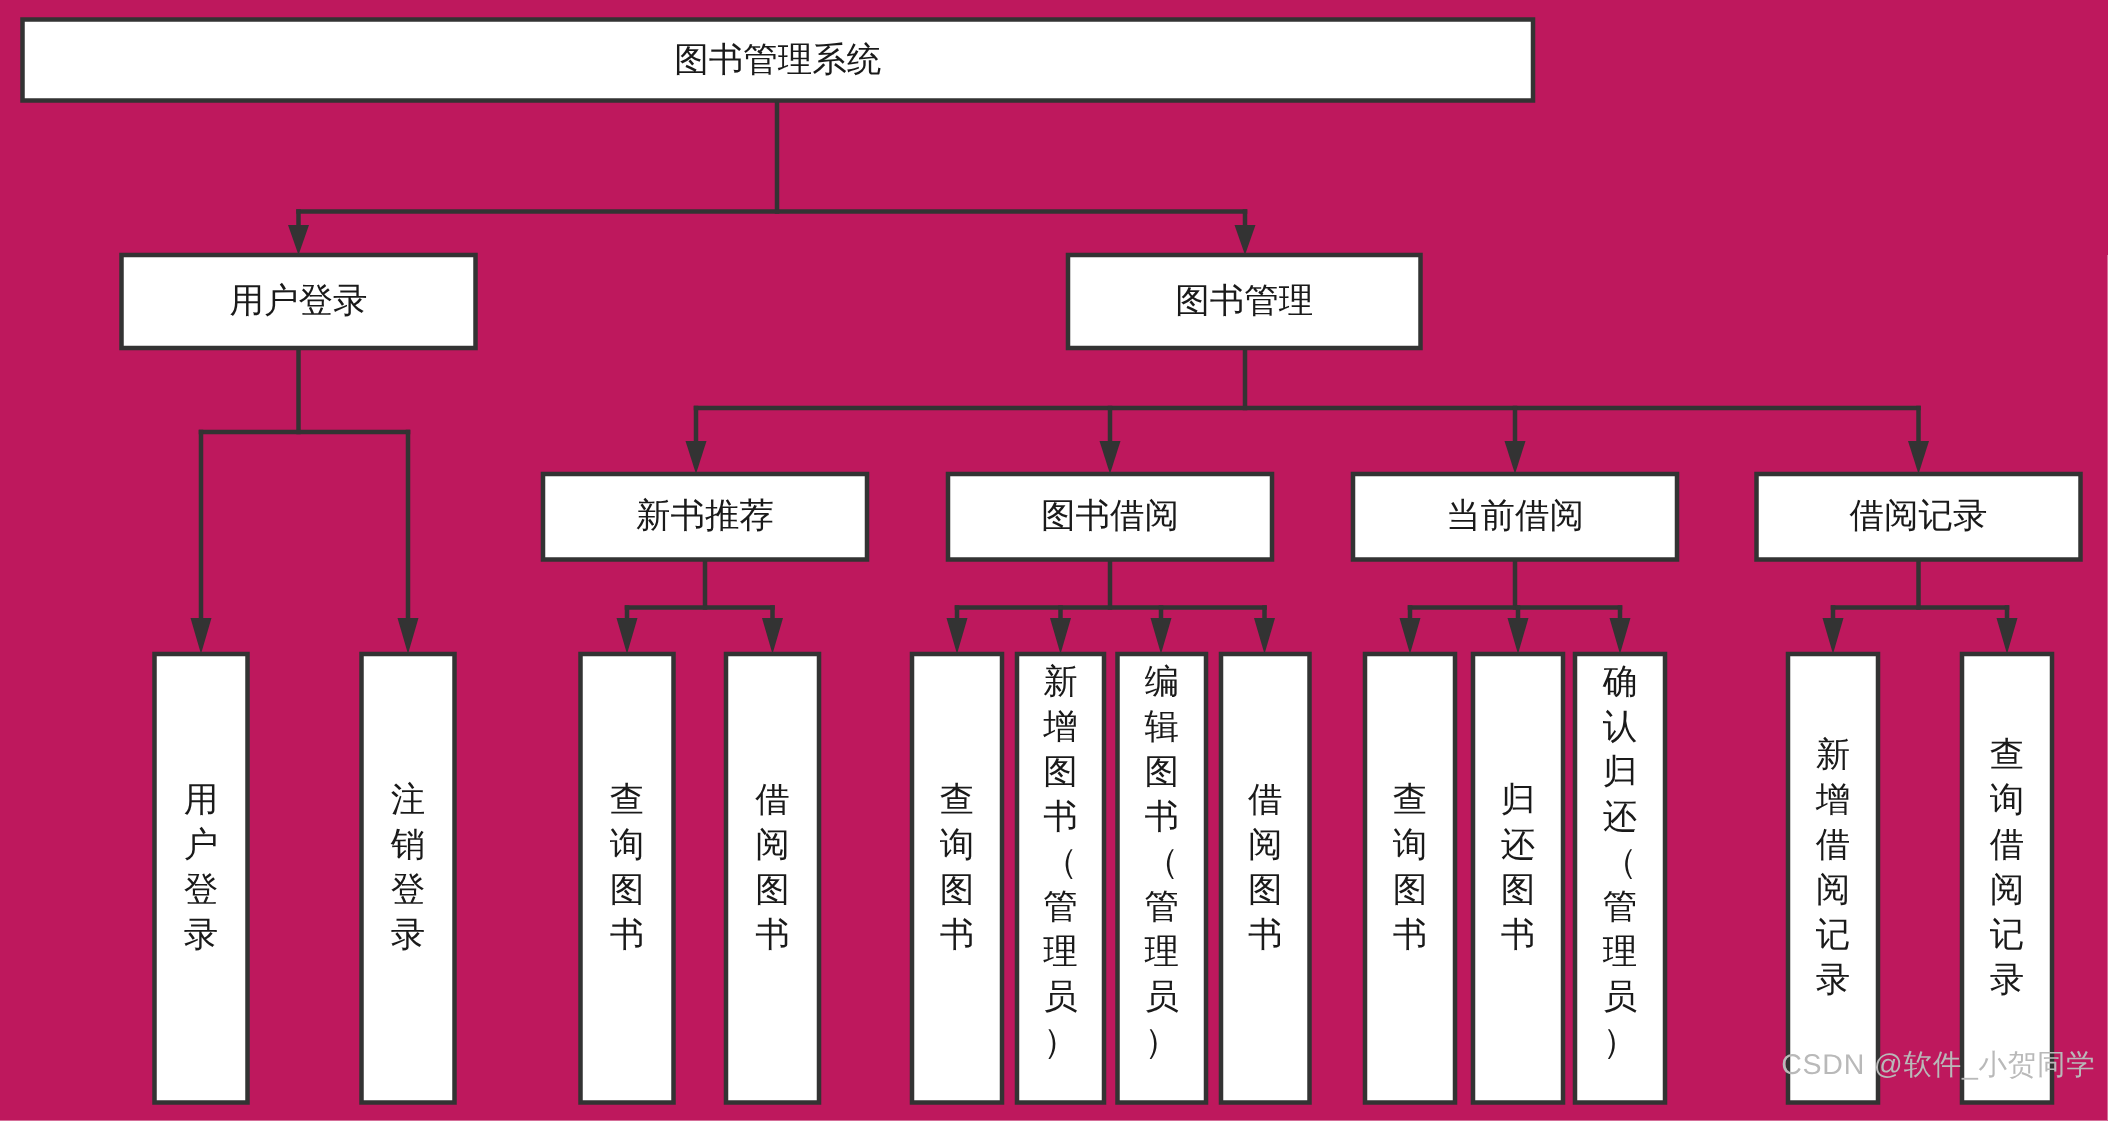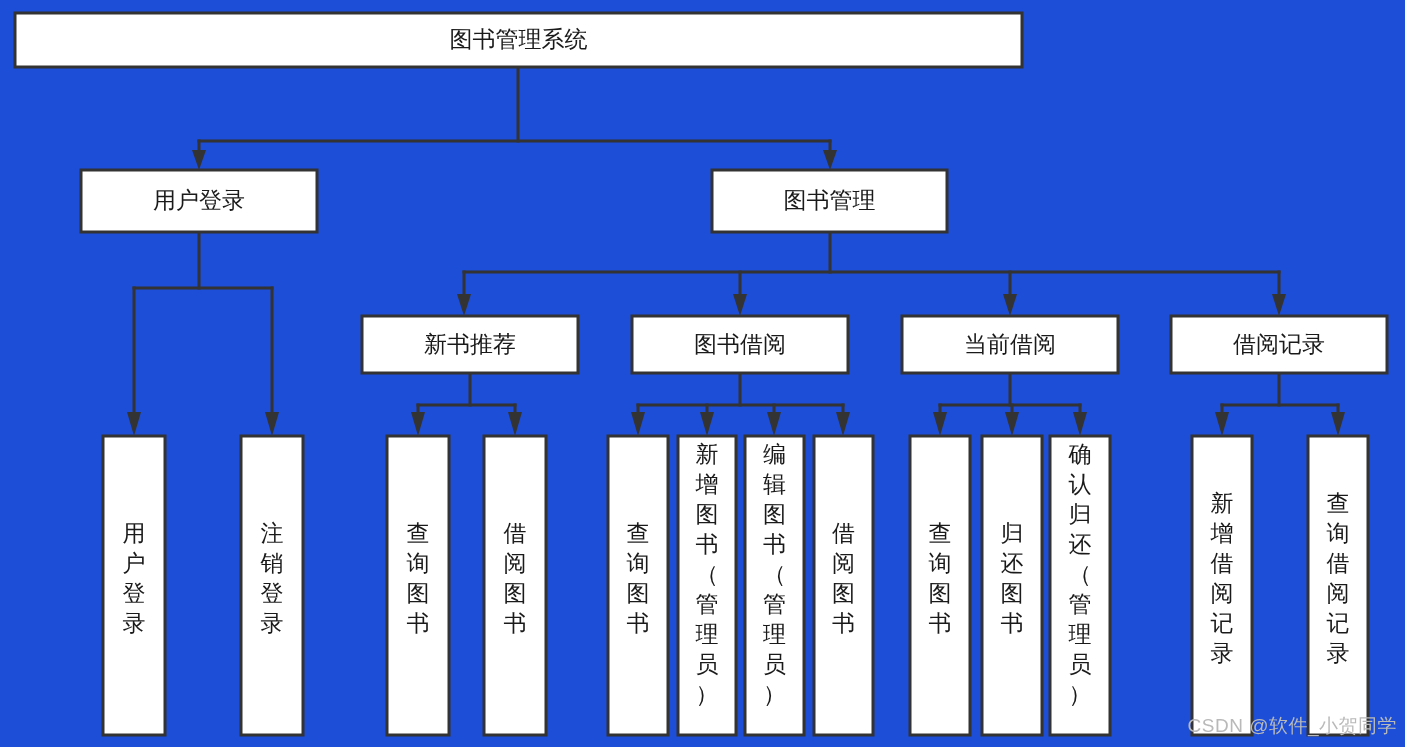--- a/index.html
+++ b/index.html
@@ -11,21 +11,21 @@
     width: 1405px;
     height: 747px;
     font-family: "Liberation Sans", "DejaVu Sans", sans-serif;
     overflow: hidden;
     position: relative;
   }
   #diagram-root {
     position: relative;
     width: 1405px;
     height: 747px;
-    background: #1d4ed8;
+    background: #be185d;
   }
   svg.flow {
     position: absolute;
     top: 0;
     left: 0;
     width: 1405px;
     height: 747px;
   }
   .node-rect {
     fill: #ffffff;
@@ -51,21 +51,21 @@
   }
   .node-label-v {
     font-family: "Liberation Sans", "DejaVu Sans", sans-serif;
     font-size: 23px;
     fill: #1a1a1a;
     text-anchor: middle;
   }
   .watermark {
     position: absolute;
     right: 8px;
-    bottom: 8px;
+    bottom: 24px;
     font-family: "Liberation Sans", "DejaVu Sans", sans-serif;
     font-size: 19px;
     color: #b9b9b9;
     letter-spacing: 0.5px;
     white-space: nowrap;
     user-select: none;
   }
 </style>
 </head>
 <body>

